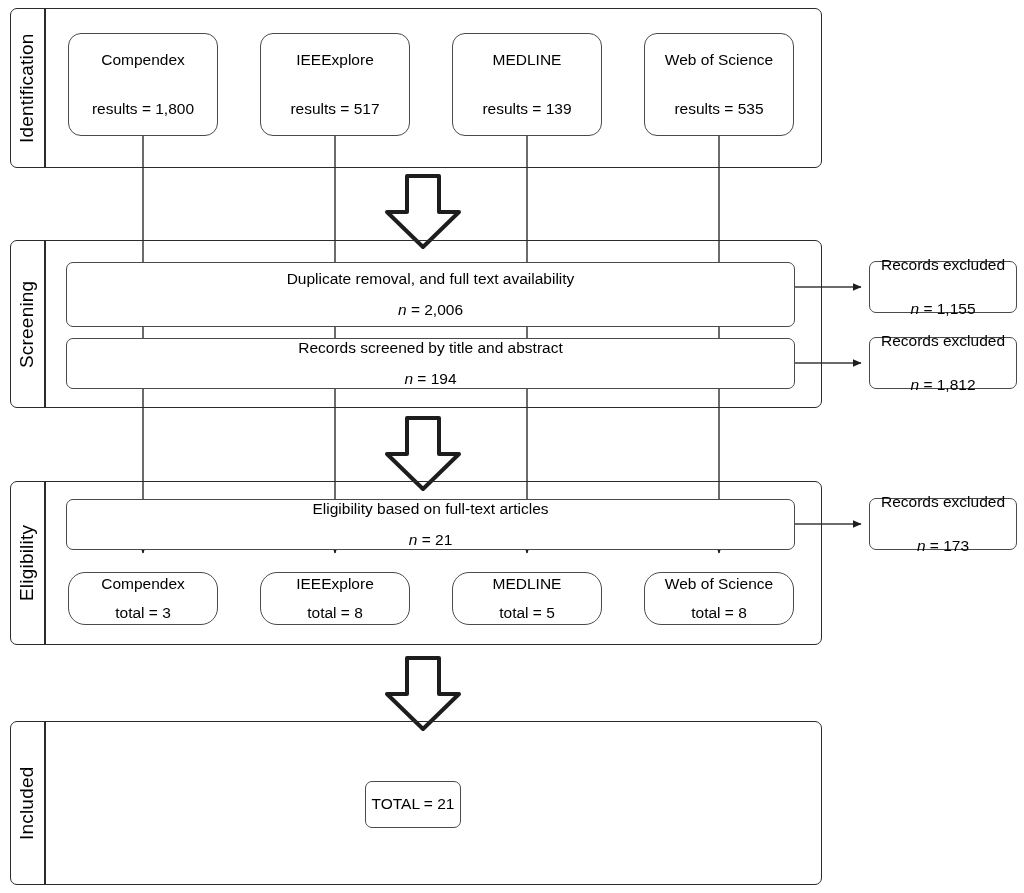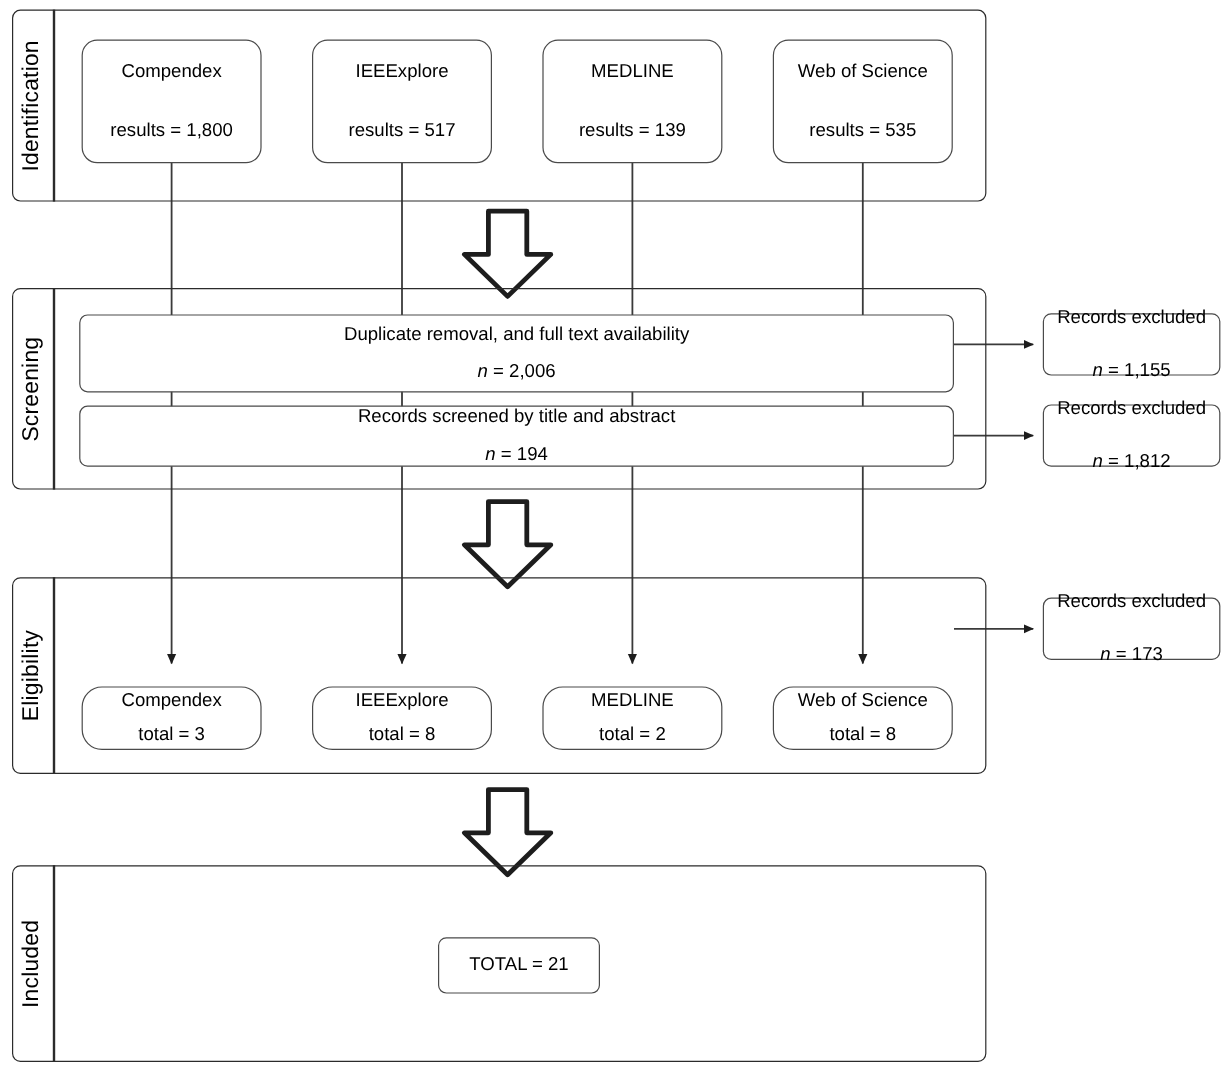--- a/index.html
+++ b/index.html
@@ -167,49 +167,55 @@
     <div class="excl-l1">Records excluded</div>
     <div class="excl-l2">
       <span class="n-ital">n</span><span> = 1,812</span>
     </div>
   </div>
 
   <div class="stage-frame" style="left:10px; top:481px; width:812px; height:164px;"></div>
   <div class="stage-label-rule" style="left:44px; top:481px; height:164px;"></div>
   <div class="stage-label" style="left:10px; top:481px; width:34px; height:164px;">Eligibility</div>
 
+  <div class="node rounded-sm" style="left:66px; top:499px; width:729px; height:51px;">
+    <div class="elig-l1">Eligibility based on full-text articles</div>
+    <div class="elig-l2">
+      <span class="n-ital">n</span><span> = 21</span>
+    </div>
+  </div>
 
   <div class="node rounded-sm" style="left:869px; top:498px; width:148px; height:52px;">
     <div class="excl-l1">Records excluded</div>
     <div class="excl-l2">
       <span class="n-ital">n</span><span> = 173</span>
     </div>
   </div>
 
   <div class="node pill" style="left:68px; top:572px; width:150px; height:53px;">
     <div>Compendex</div>
     <div>total = 3</div>
   </div>
 
   <div class="node pill" style="left:260px; top:572px; width:150px; height:53px;">
     <div>IEEExplore</div>
     <div>total = 8</div>
   </div>
 
   <div class="node pill" style="left:452px; top:572px; width:150px; height:53px;">
     <div>MEDLINE</div>
-    <div>total = 2</div>
+    <div>total = 5</div>
   </div>
 
   <div class="node pill" style="left:644px; top:572px; width:150px; height:53px;">
     <div>Web of Science</div>
     <div>total = 8</div>
   </div>
 
   <div class="stage-frame" style="left:10px; top:721px; width:812px; height:164px;"></div>
   <div class="stage-label-rule" style="left:44px; top:721px; height:164px;"></div>
   <div class="stage-label" style="left:10px; top:721px; width:34px; height:164px;">Included</div>
 
-  <div class="node rounded-sm total-box" style="left:365px; top:781px; width:135px; height:47px;">
+  <div class="node rounded-sm total-box" style="left:365px; top:781px; width:96px; height:47px;">
     <div>TOTAL = 21</div>
   </div>
 
 </div>
 
 </body></html>

